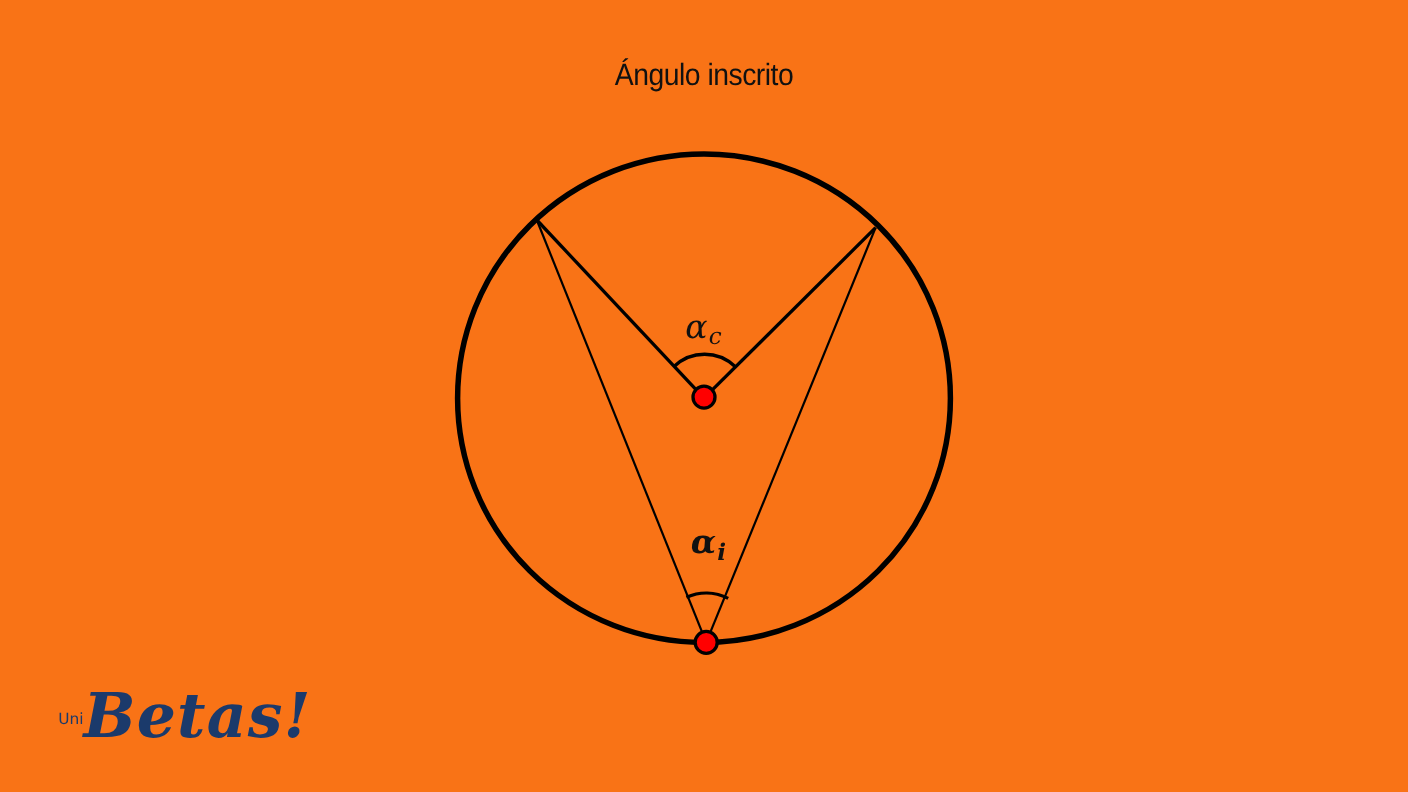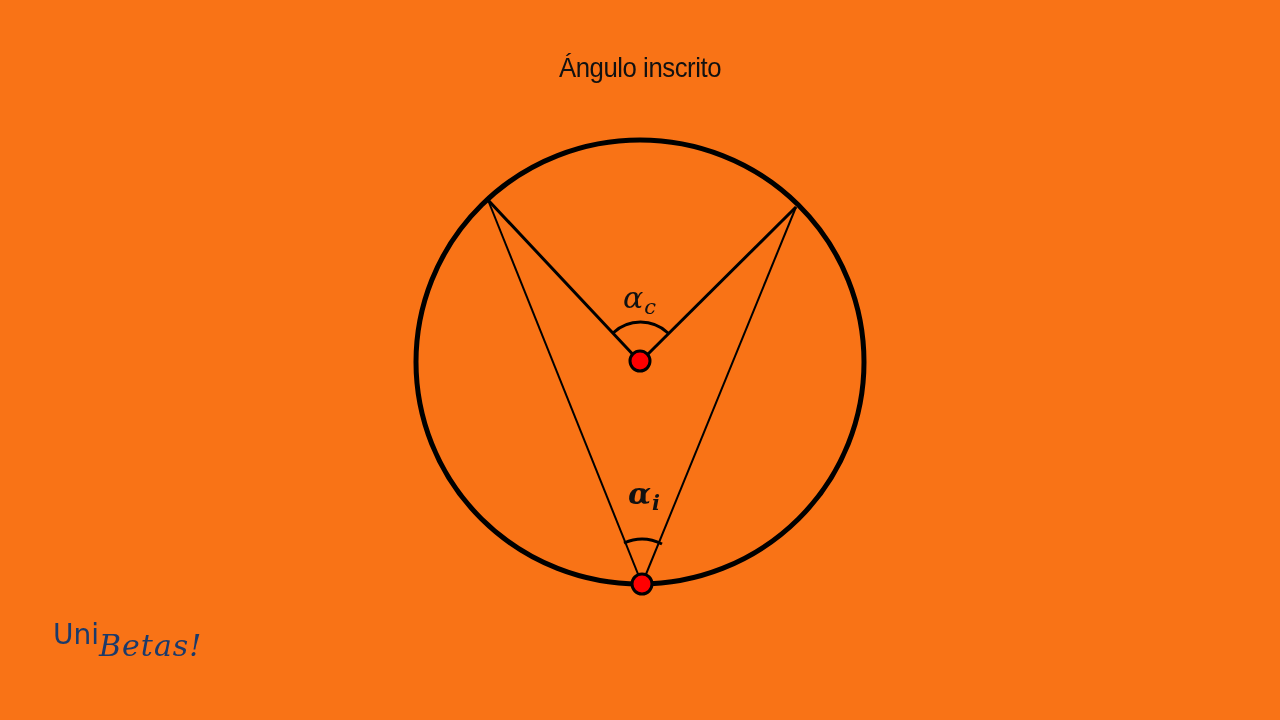--- a/index.html
+++ b/index.html
@@ -53,29 +53,29 @@
     }
     .logo {
       position: absolute;
       left: 53px;
       top: 618px;
       color: #1b3a6b;
       font-family: "DejaVu Sans", sans-serif;
       white-space: nowrap;
     }
     .logo .uni {
-      font-size: 28px;
+      font-size: 14px;
       vertical-align: 12px;
       letter-spacing: 0px;
     }
     .logo .betas {
       font-family: "DejaVu Serif", serif;
       font-style: italic;
-      font-size: 30px;
-      font-weight: normal;
+      font-size: 56px;
+      font-weight: bold;
       letter-spacing: 1px;
       text-align: center;
     }
   </style>
 </head>
 <body>
 
 <div class="slide">
 
   <div class="title">Ángulo inscrito</div>

